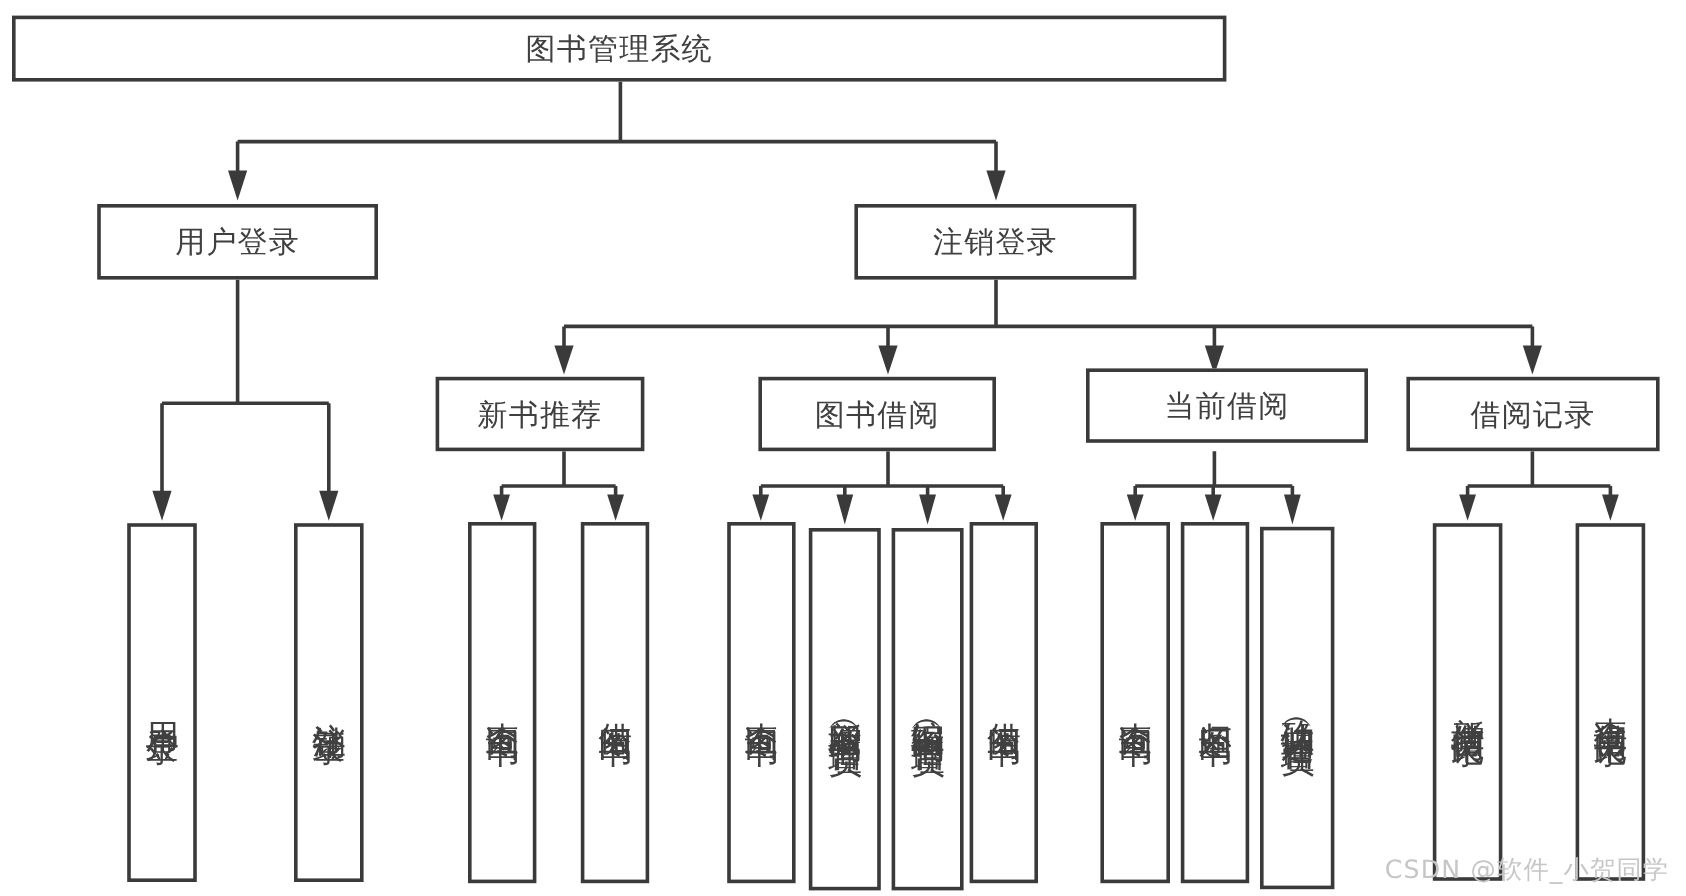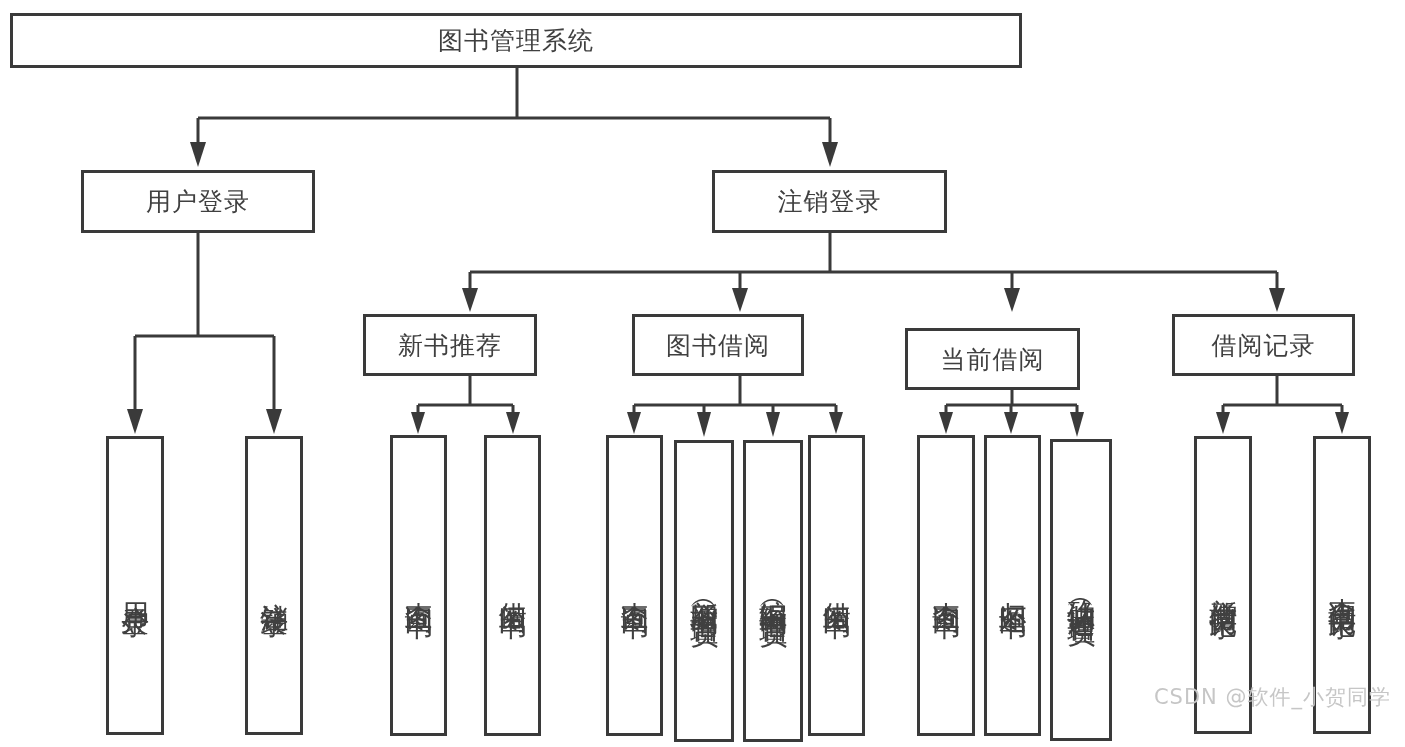--- a/index.html
+++ b/index.html
@@ -65,21 +65,21 @@
     font-size: 28px;
     line-height: 1.05;
     letter-spacing: 3px;
     color: var(--text);
     white-space: nowrap;
   }
   .watermark {
     position: absolute;
     z-index: 5;
     right: 14px;
-    top: 683px;
+    top: 711px;
     font-size: 21px;
     letter-spacing: 1px;
     color: var(--watermark);
     white-space: nowrap;
   }
 </style>
 </head>
 <body>
 
 <div class="stage">
@@ -127,27 +127,27 @@
   <div class="hbox" style="left:81px; top:170px; width:234px; height:63px;">
     <span>用户登录</span>
   </div>
   <div class="hbox" style="left:712px; top:170px; width:235px; height:63px;">
     <span>注销登录</span>
   </div>
 
   <div class="hbox" style="left:363px; top:314px; width:174px; height:62px;">
     <span>新书推荐</span>
   </div>
-  <div class="hbox" style="left:632px; top:314px; width:172px; height:62px;">
+  <div class="hbox" style="left:632px; top:314px; width:198px; height:62px;">
     <span>图书借阅</span>
   </div>
-  <div class="hbox" style="left:905px; top:328px; width:175px; height:62px;">
+  <div class="hbox" style="left:905px; top:307px; width:235px; height:62px;">
     <span>当前借阅</span>
   </div>
-  <div class="hbox" style="left:1172px; top:314px; width:183px; height:62px;">
+  <div class="hbox" style="left:1172px; top:314px; width:211px; height:62px;">
     <span>借阅记录</span>
   </div>
 
   <div class="vbox" style="left:106px; top:436px; width:58px; height:299px;">
     <span>用户登录</span>
   </div>
   <div class="vbox" style="left:245px; top:436px; width:58px; height:299px;">
     <span>注销登录</span>
   </div>
 

